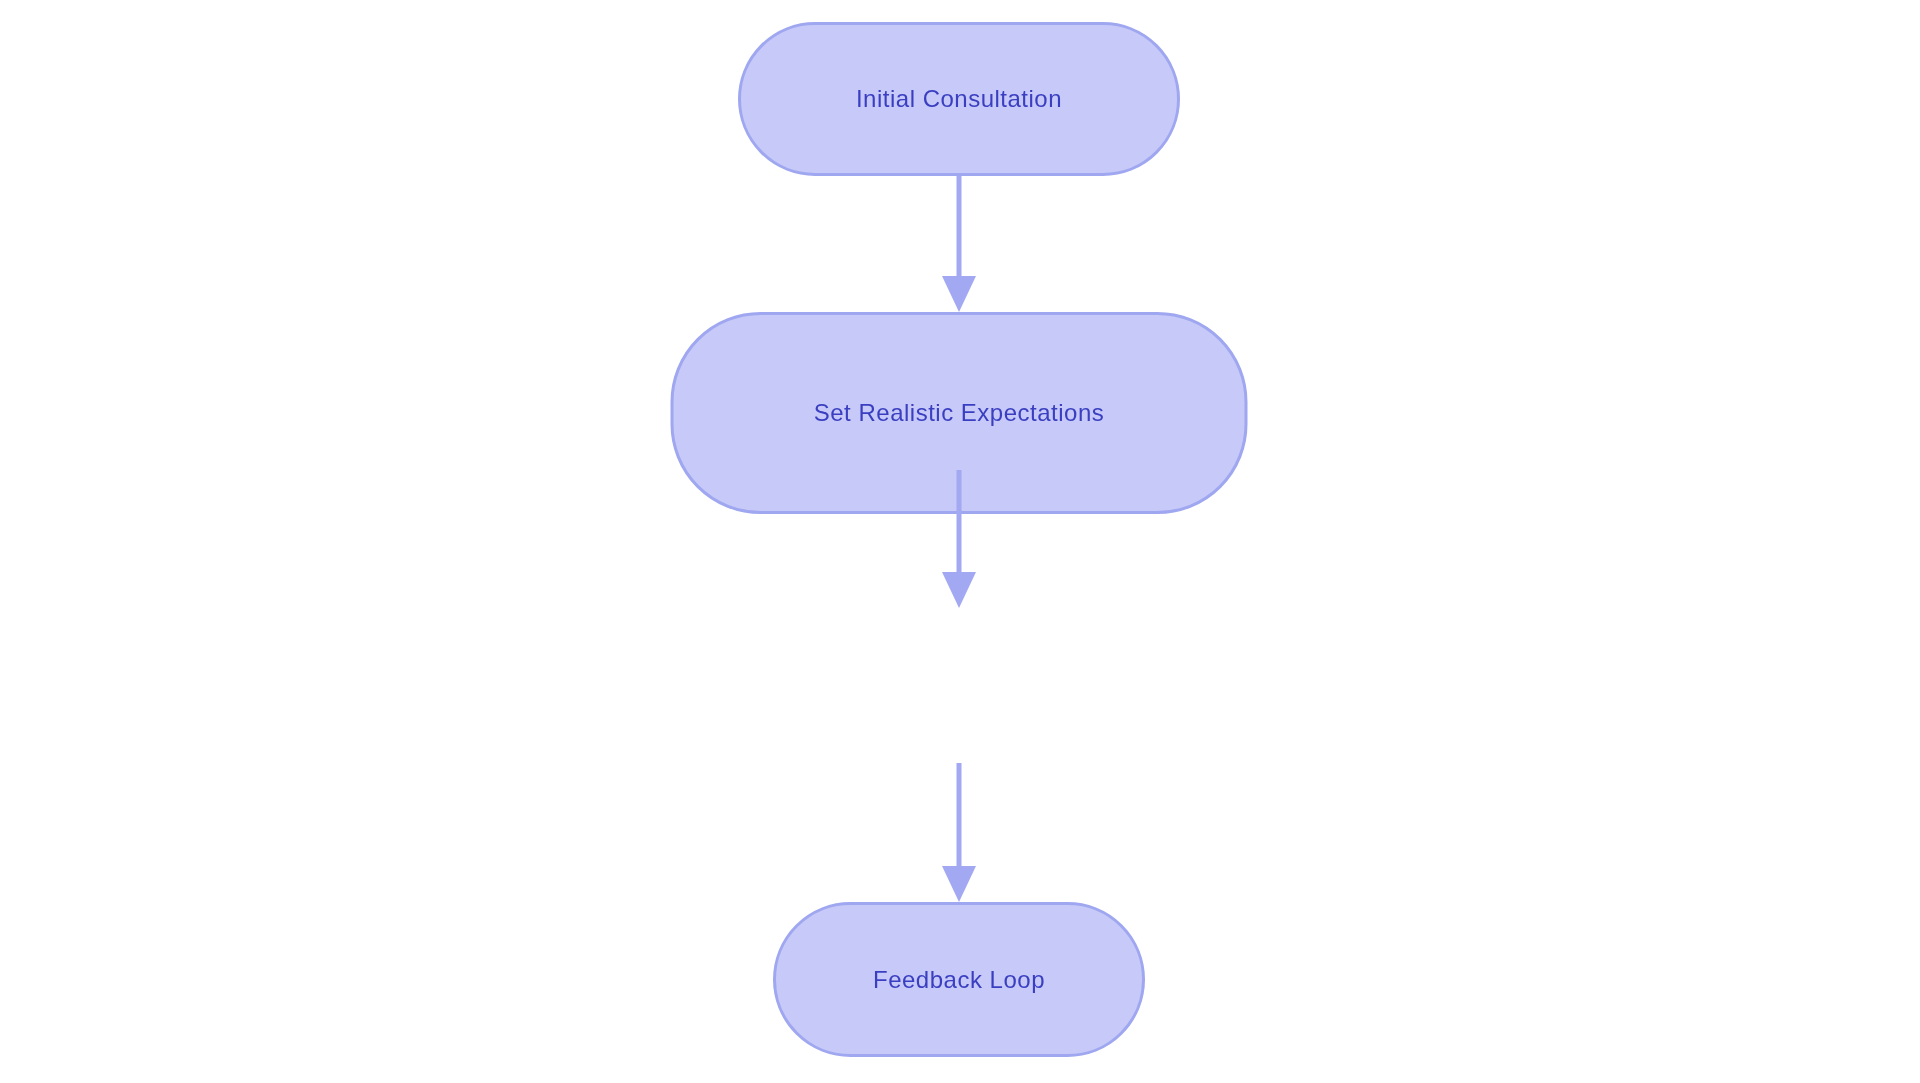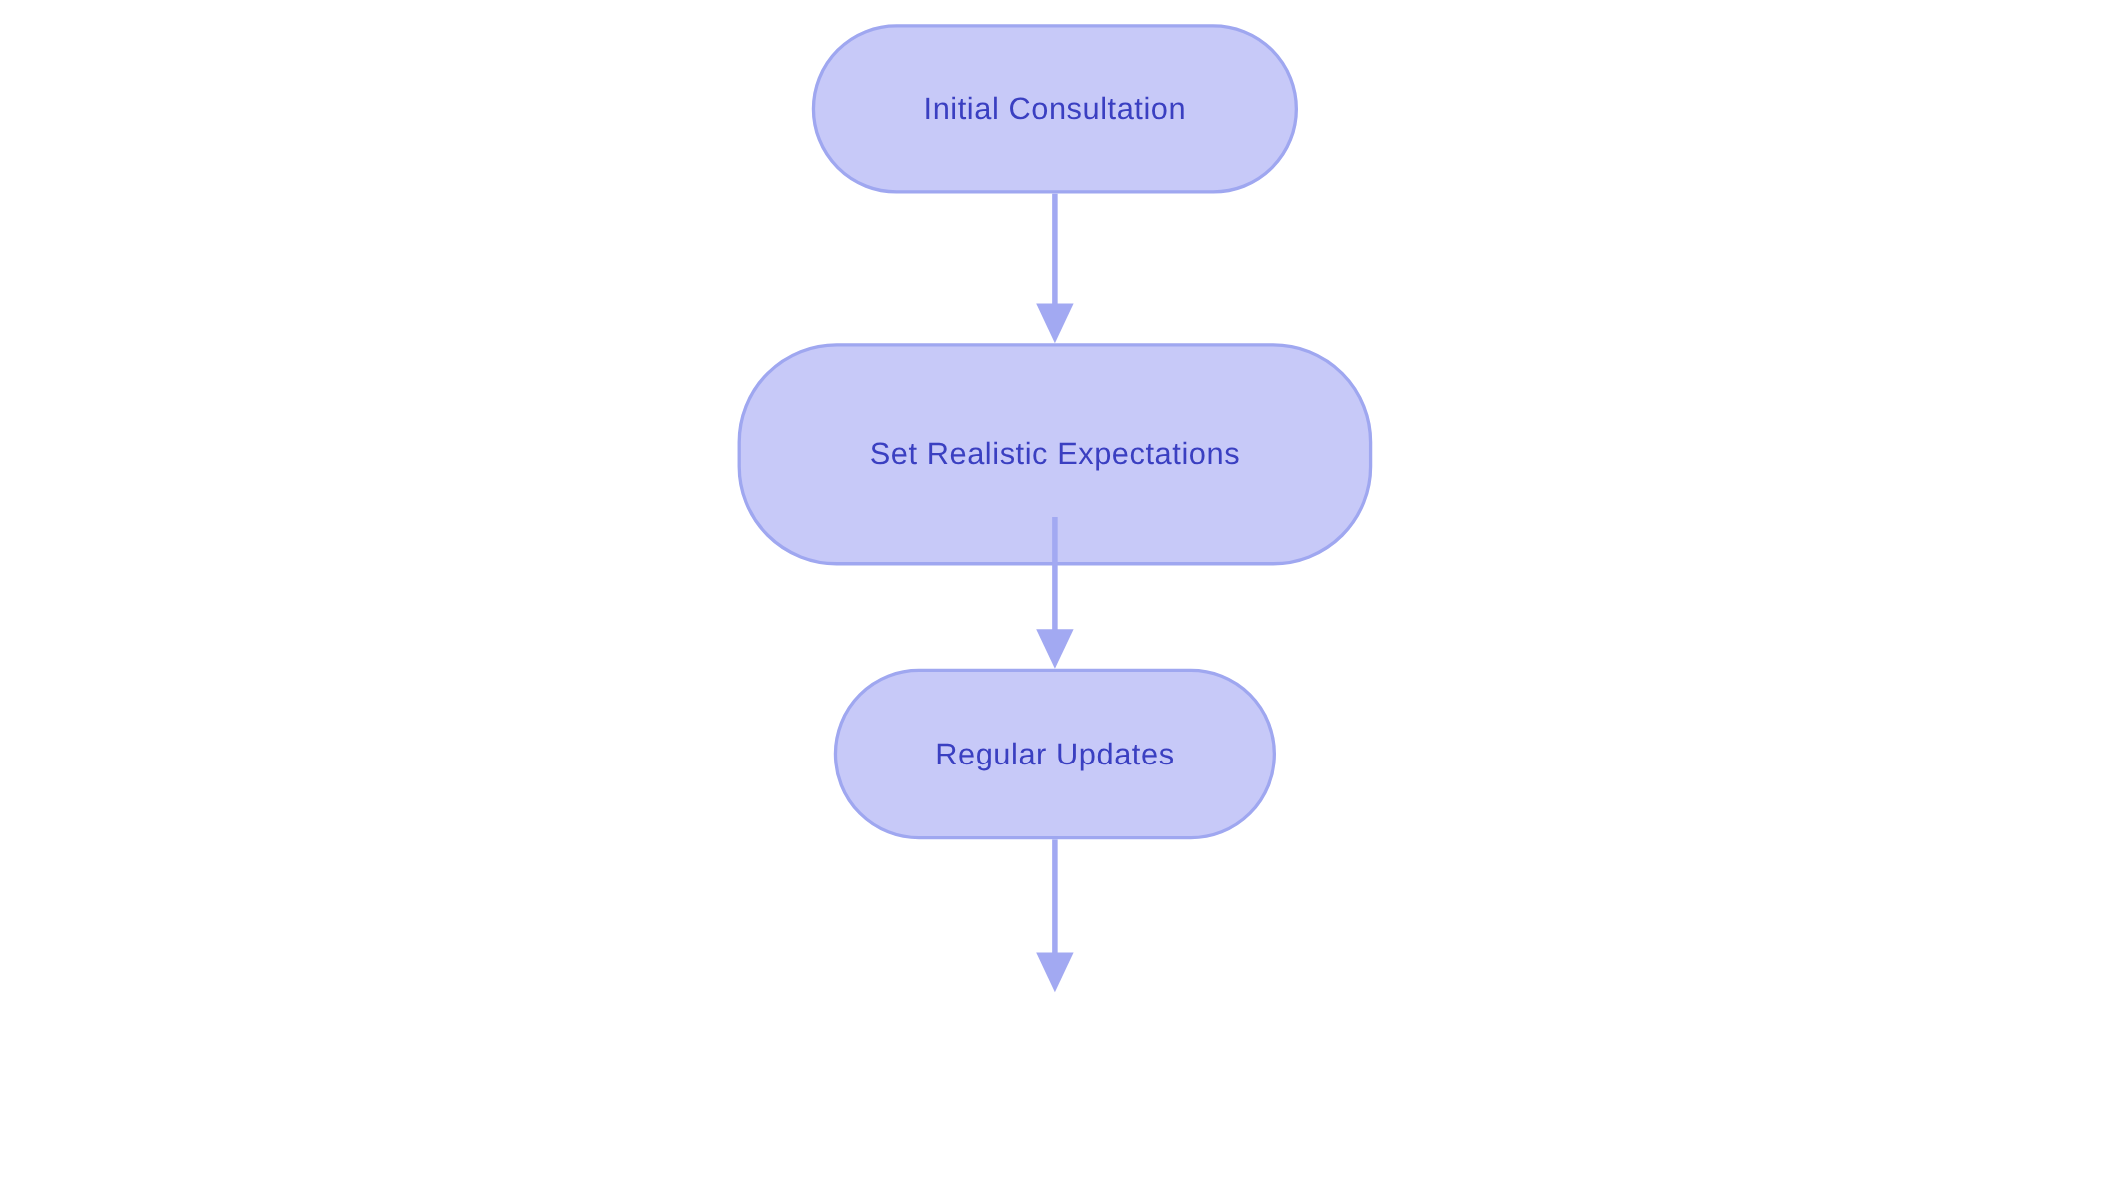--- a/index.html
+++ b/index.html
@@ -22,21 +22,21 @@
     box-sizing: border-box;
     background: #c7c9f8;
     border: 3px solid #9fa7f0;
     border-radius: 90px;
     display: flex;
     align-items: center;
     justify-content: center;
   }
   .flow-node .node-label {
     color: #3a3fc1;
-    font-size: 28px;
+    font-size: 24px;
     letter-spacing: 0.5px;
     white-space: nowrap;
     text-align: left;
   }
   .node-1 { top: 22px;  width: 442px; height: 154px; }
   .node-2 { top: 312px; width: 577px; height: 202px; }
   .node-3 { top: 608px; width: 402px; height: 155px; }
   .node-4 { top: 902px; width: 372px; height: 155px; }
 
   .edge-arrow {
@@ -85,23 +85,23 @@
 
   <div class="flow-node node-2">
     <span class="node-label">Set Realistic Expectations</span>
   </div>
 
   <div class="edge-arrow edge-2">
     <div class="arrow-line"></div>
     <div class="arrow-head"></div>
   </div>
 
-  <div class="flow-node node-3">
-    <span class="node-label">Regular Updates</span>
-  </div>
 
   <div class="edge-arrow edge-3">
     <div class="arrow-line"></div>
     <div class="arrow-head"></div>
   </div>
 
+  <div class="flow-node node-4">
+    <span class="node-label">Feedback Loop</span>
+  </div>
 
 </div>
 
 </body></html>

